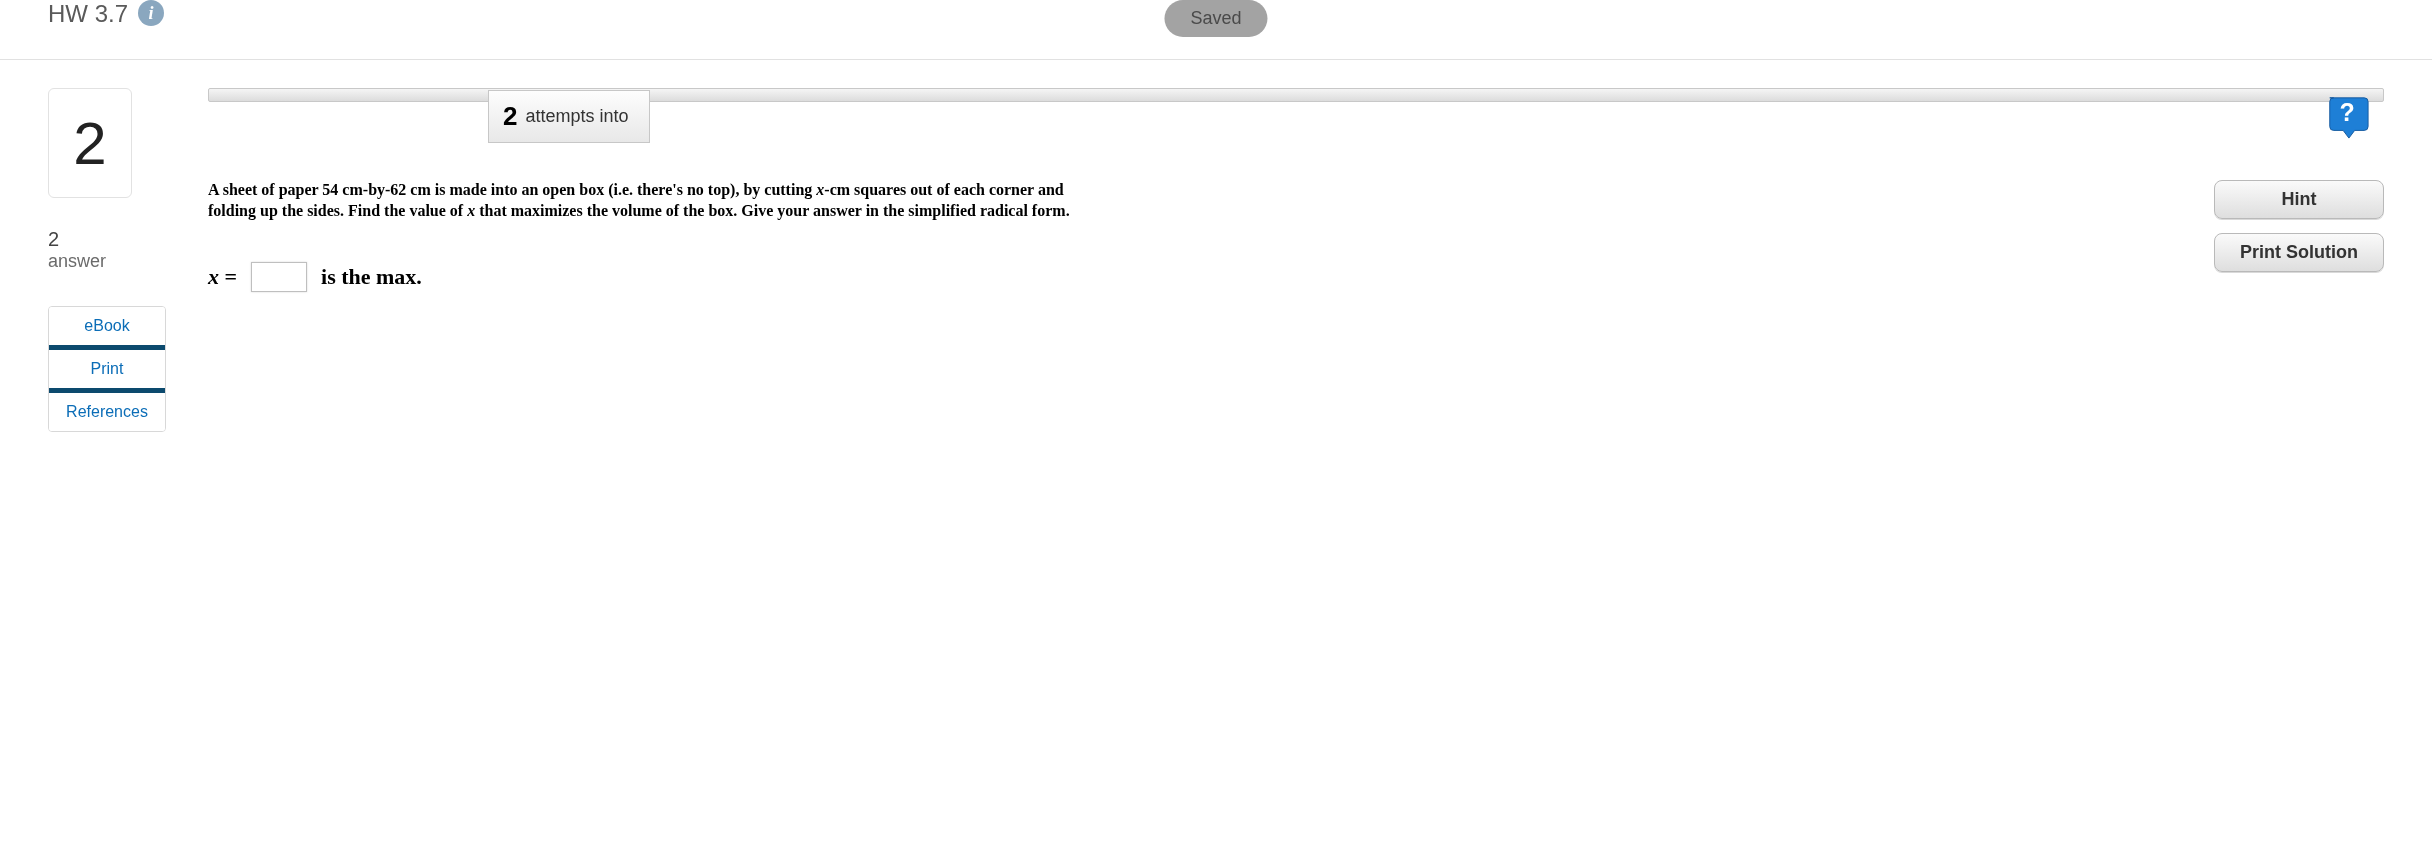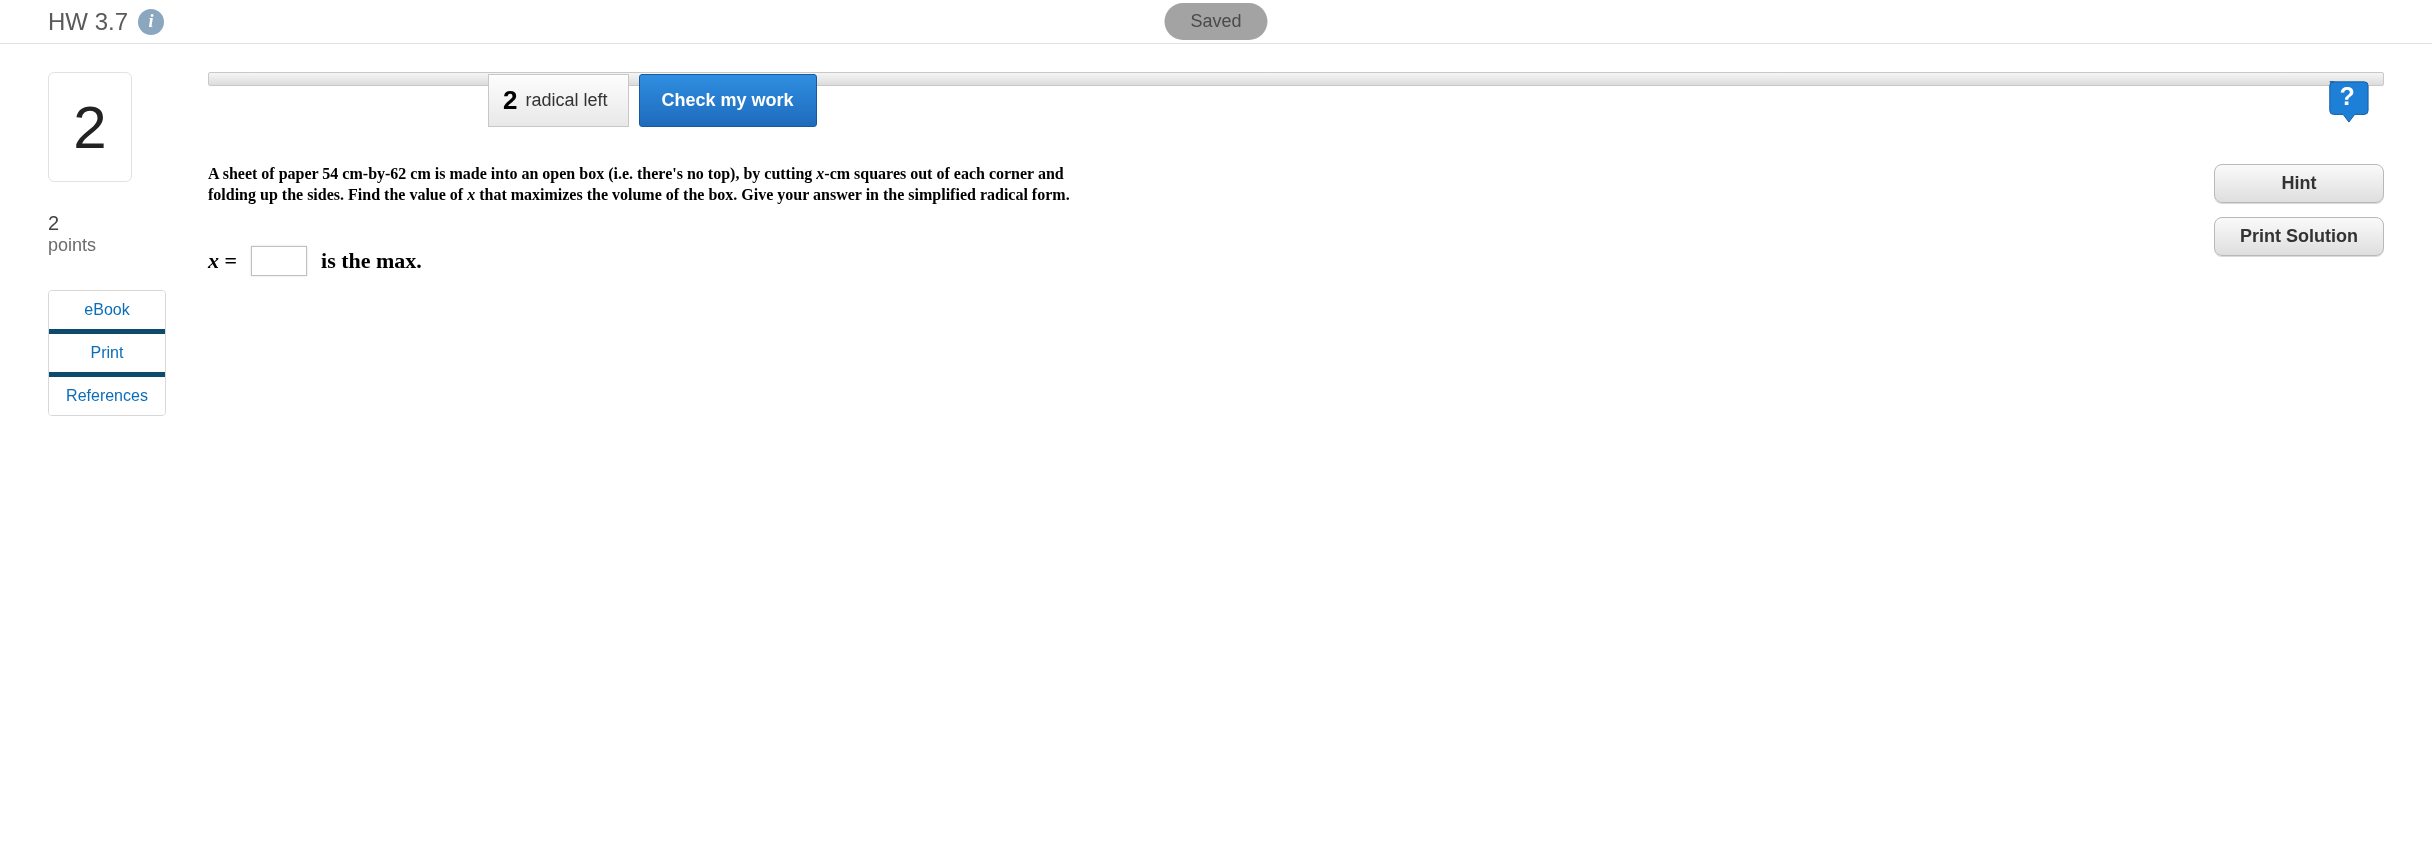--- a/index.html
+++ b/index.html
@@ -5,22 +5,22 @@
   * { box-sizing: border-box; margin: 0; padding: 0; }
   body {
     font-family: "Helvetica Neue", Helvetica, Arial, sans-serif;
     background: #ffffff;
     color: #333;
     width: 2432px;
   }
   
   .topbar {
     display: flex;
-    align-items: center;
-    height: 44px;
+    align-items: flex-start;
+    height: 60px;
     padding: 0 48px;
     border-bottom: 1px solid #e1e1e1;
     position: relative;
   }
   .hw-title {
     font-size: 24px;
     font-weight: 400;
     color: #5a5a5a;
     margin-right: 10px;
   }
@@ -241,39 +241,38 @@
 
   <span class="saved-pill">Saved</span>
 
 </div>
 
 <div class="main">
 
   <div class="left-col">
     <div class="qnum-box">2</div>
     <div class="points-val">2</div>
-    <div class="points-lbl">points</div>
+    <div class="points-lbl">answer</div>
 
     <div class="side-links">
       <span class="slink">eBook</span>
       <span class="slink">Print</span>
       <span class="slink">References</span>
     </div>
   </div>
 
   <div class="content">
 
     <div class="toolbar-strip"></div>
 
     <div class="toolbar-controls">
       <div class="attempts-box">
         <span class="big">2</span>
-        <span>radical left</span>
+        <span>attempts into</span>
       </div>
-      <div class="check-btn">Check my work</div>
     </div>
 
     <div class="help-bubble">
       <svg viewBox="0 0 48 48">
         <path d="M6 4 h36 a4 4 0 0 1 4 4 v26 a4 4 0 0 1 -4 4 h-10 l-6 8 -6 -8 h-10 a4 4 0 0 1 -4 -4 v-26 a4 4 0 0 1 4 -4 z" fill="#1e7fd6" stroke="#155a9f" stroke-width="1"></path>
         <text x="24" y="28" text-anchor="middle" font-size="26" font-weight="bold" fill="#fff" font-family="Arial">?</text>
       </svg>
     </div>
 
     <div class="question-row">

